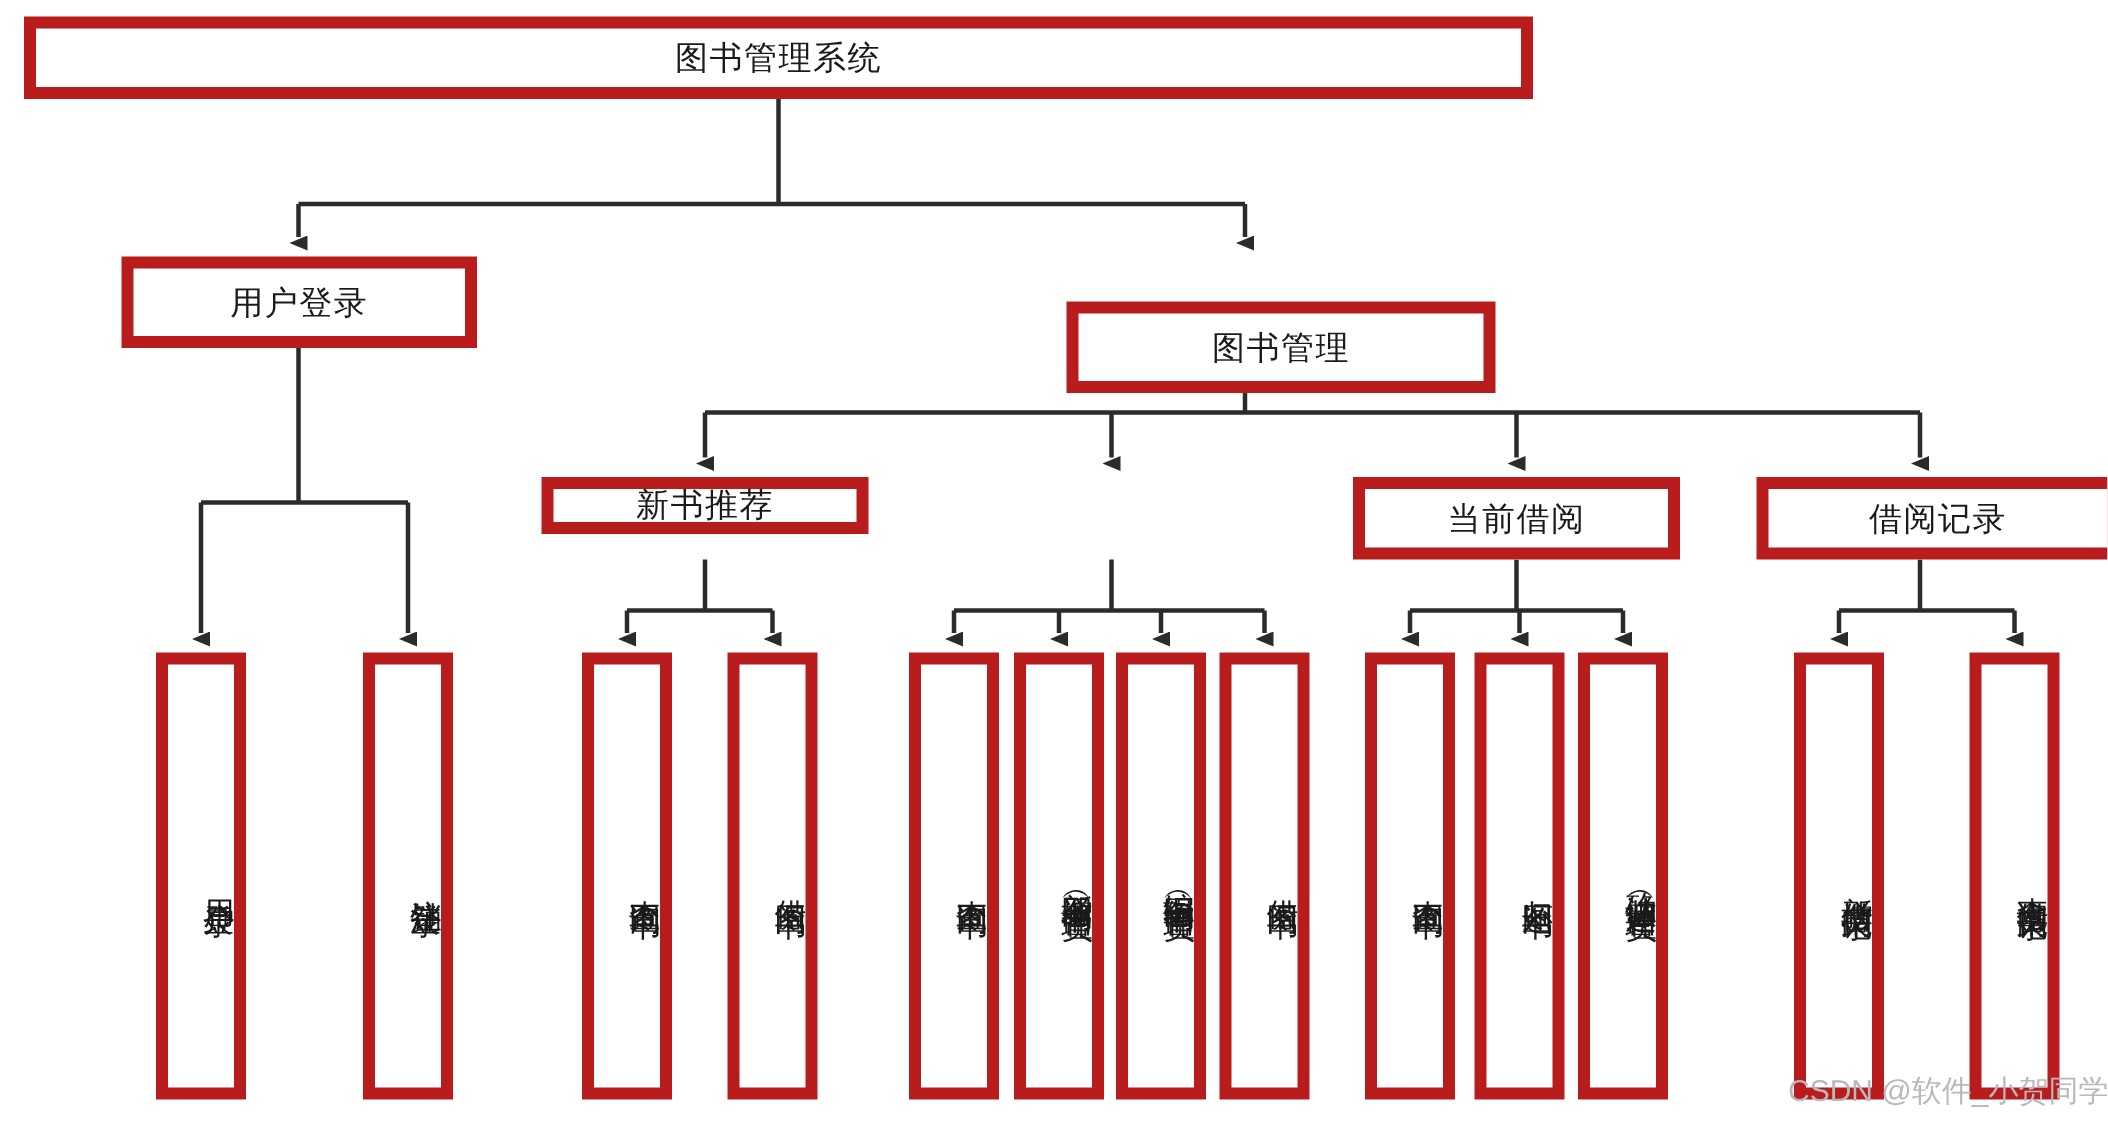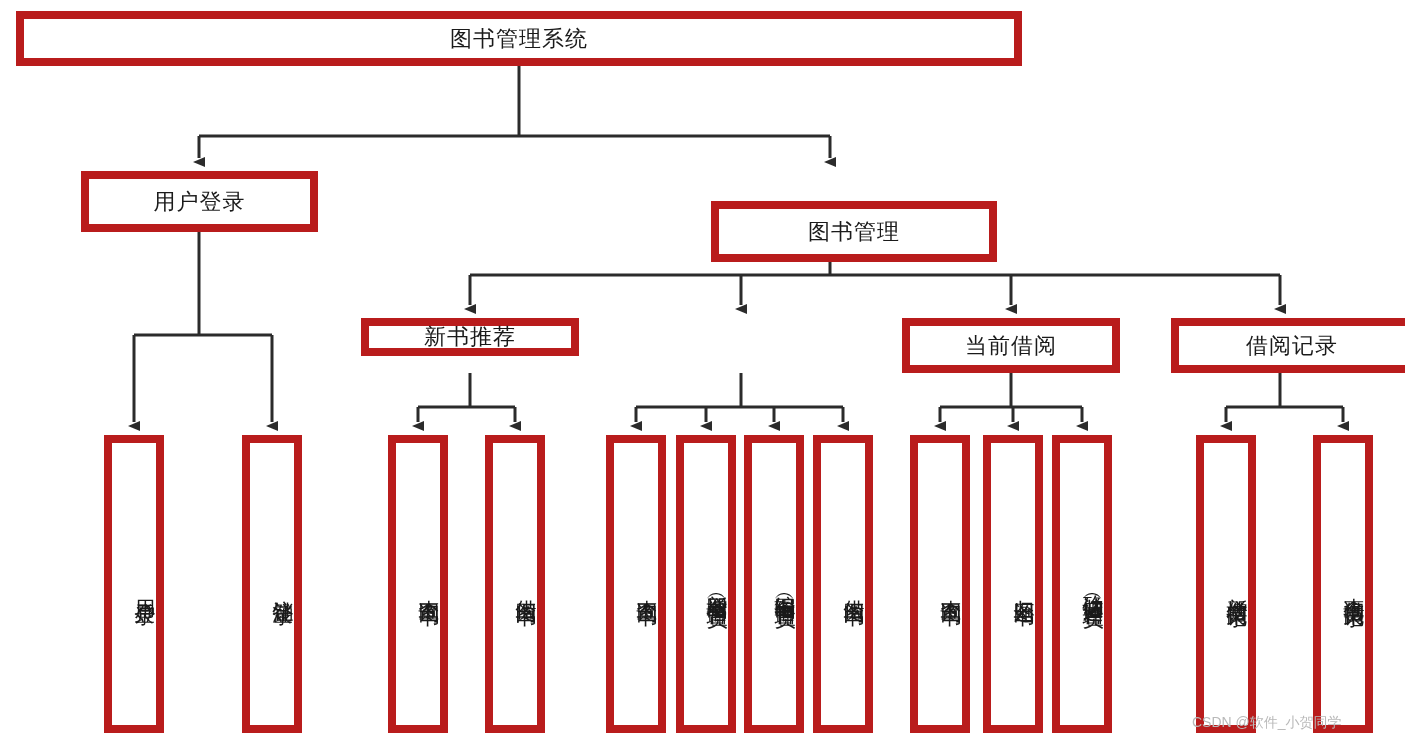--- a/index.html
+++ b/index.html
@@ -50,21 +50,21 @@
     justify-content: center;
   }
   .node .label {
     display: block;
     white-space: pre-line;
   }
   #watermark {
     position: absolute;
     left: 1192px;
     top: 714px;
-    font-size: 14px;
+    font-size: 20px;
     color: #b9b9b9;
     white-space: nowrap;
     user-select: none;
   }
 </style>
 </head>
 <body>
 
 <div id="diagram-root">
 

